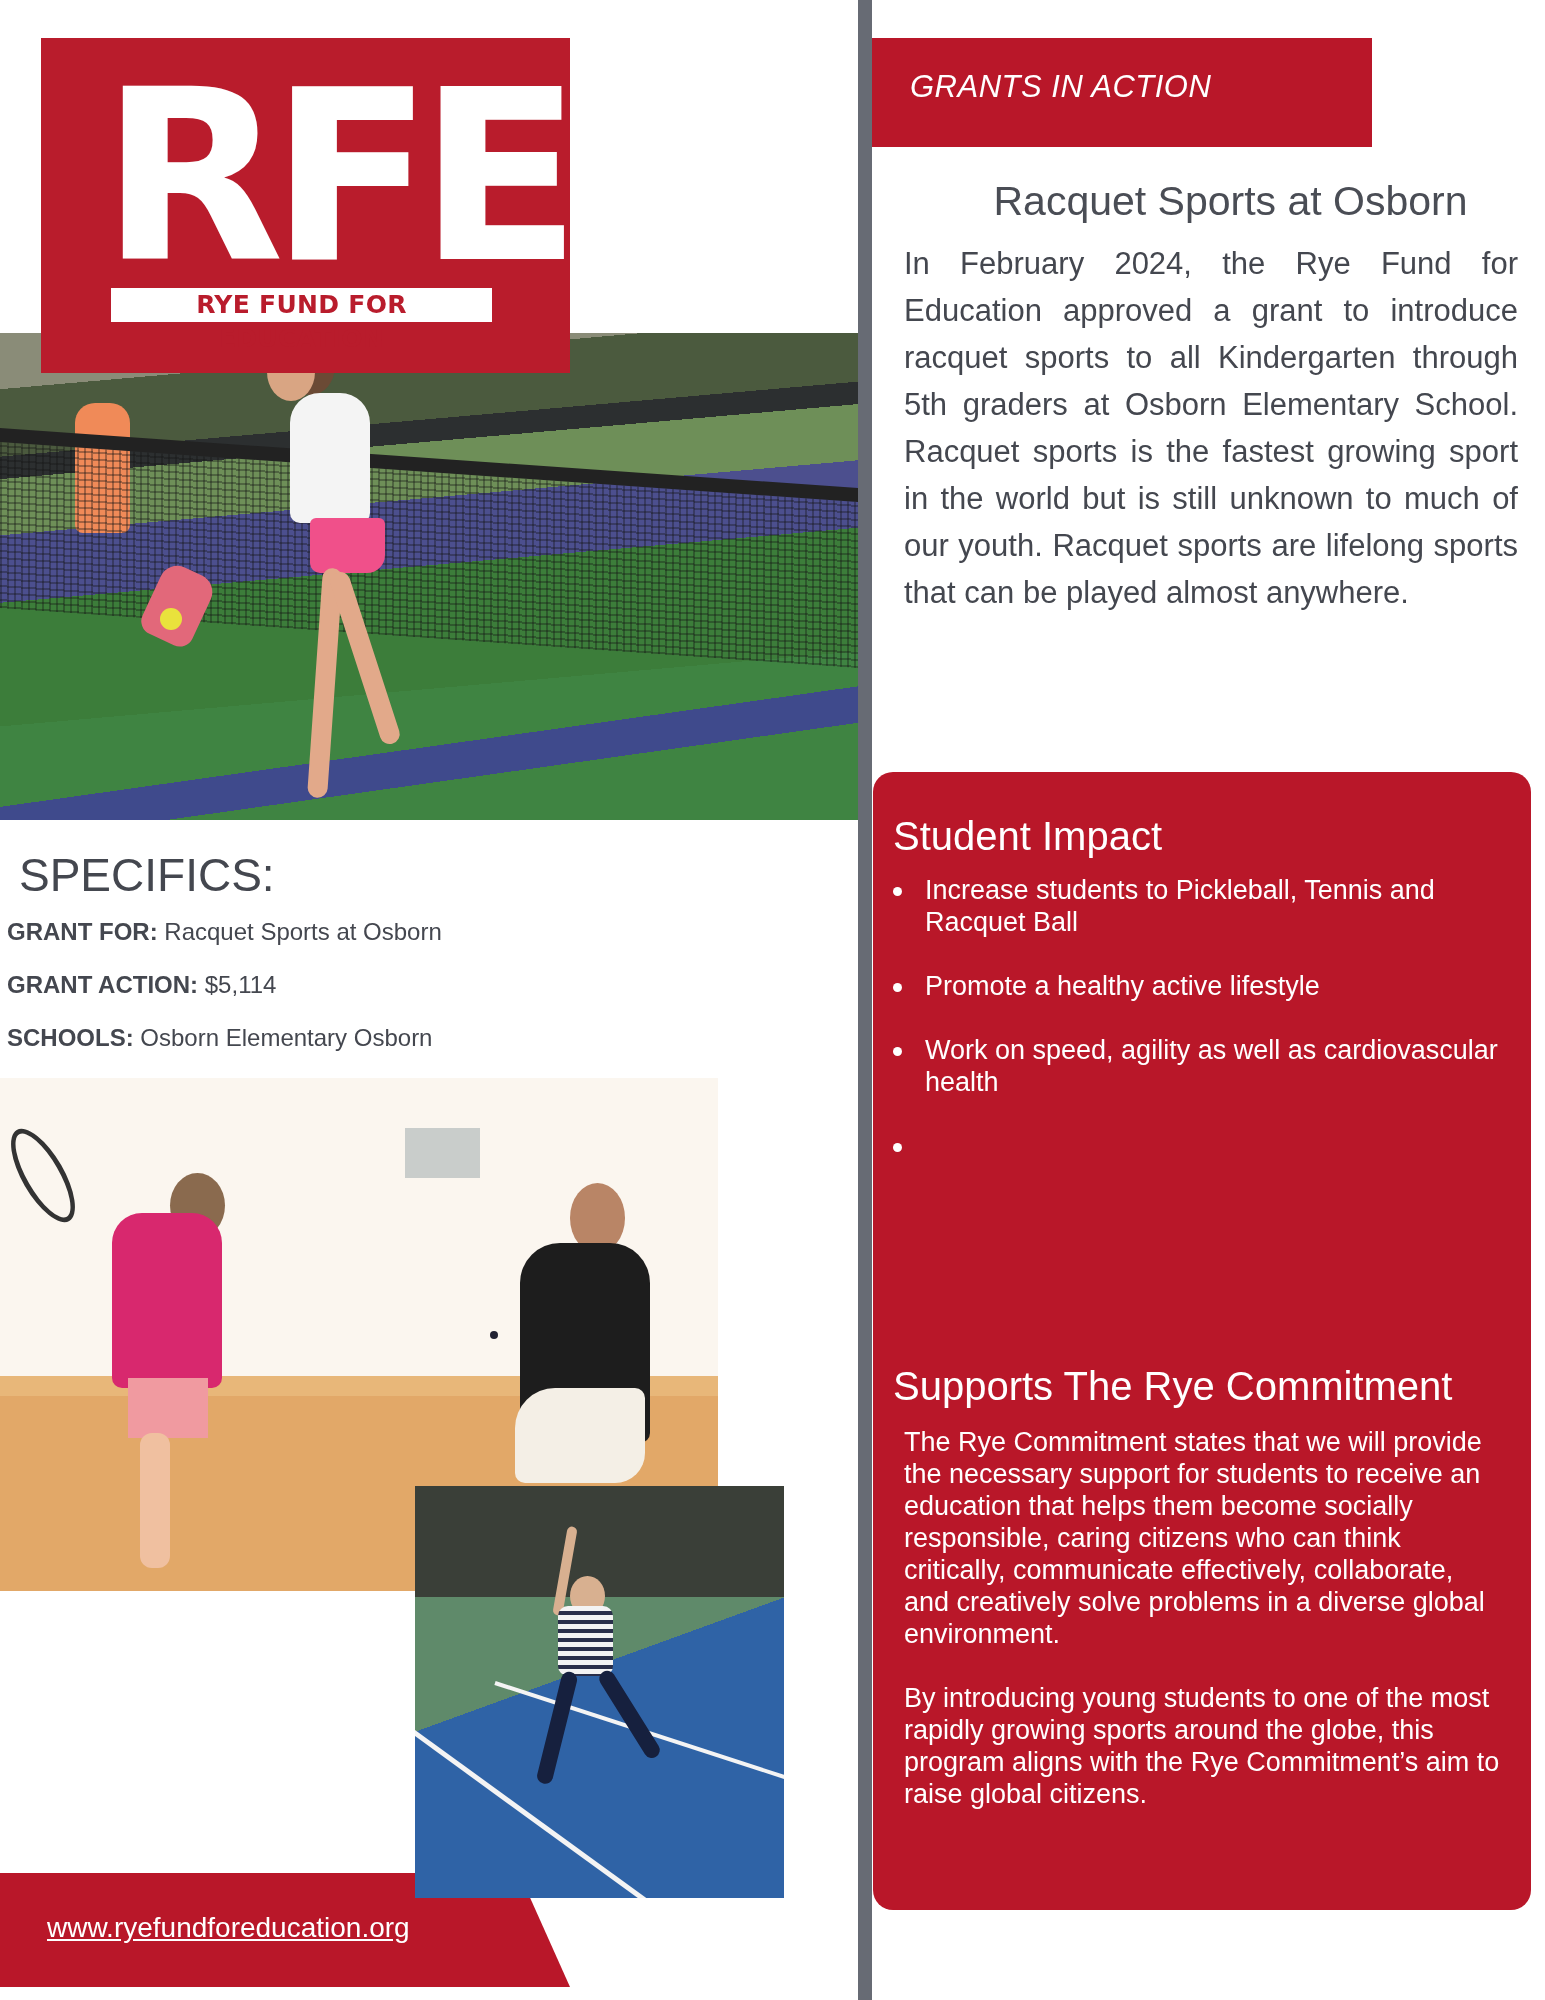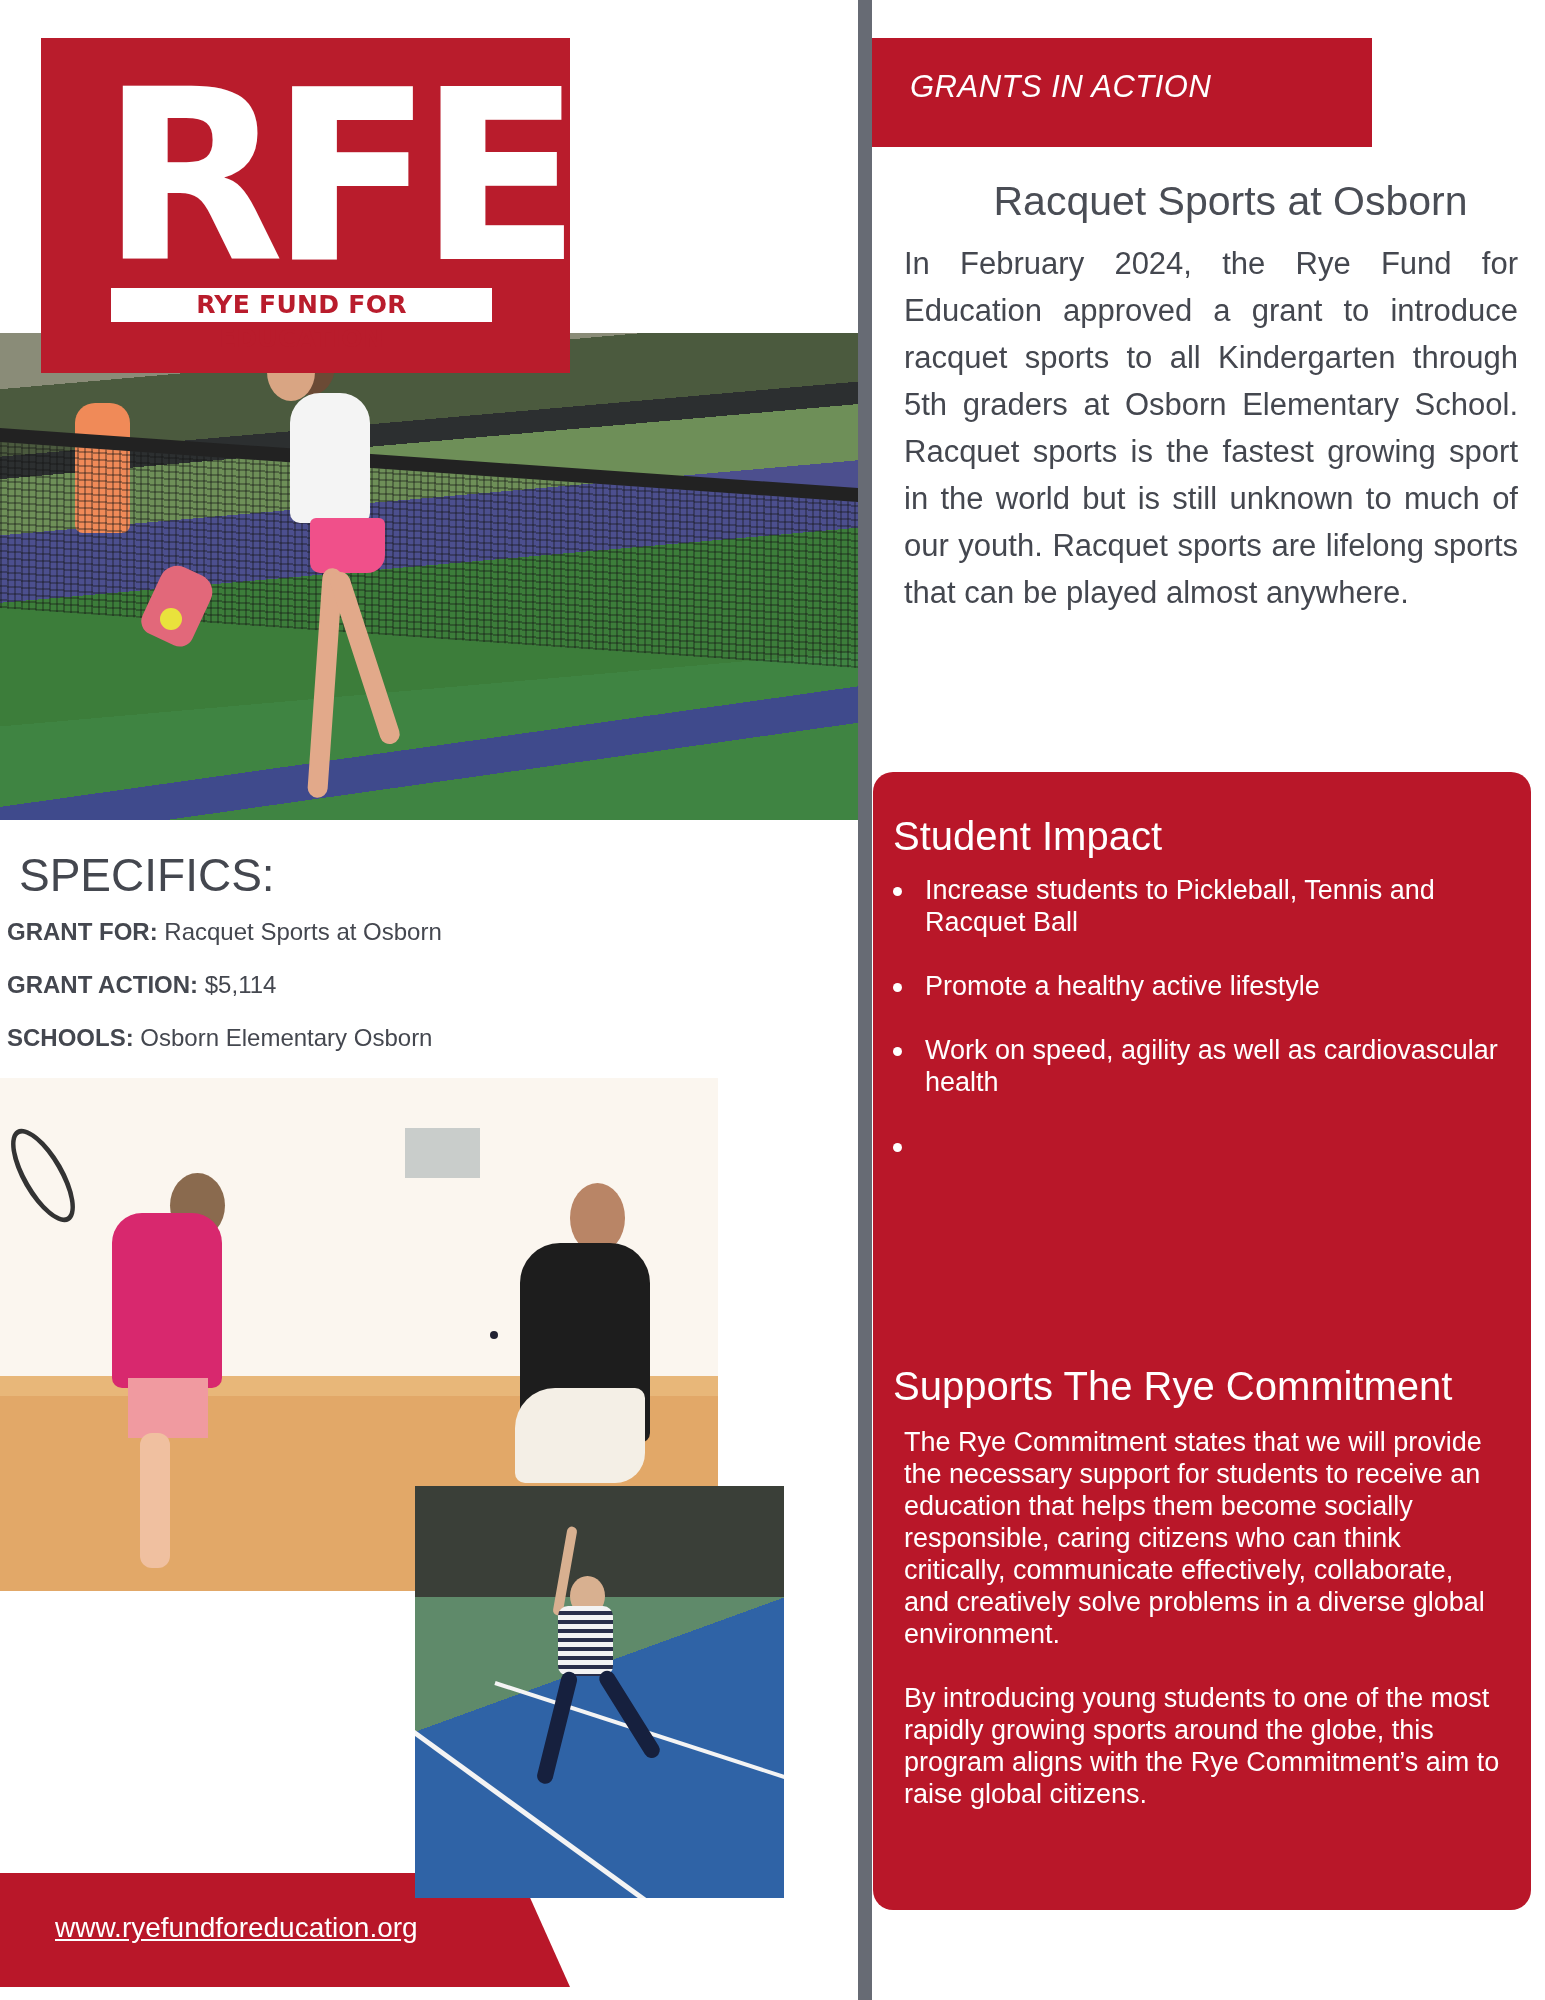--- a/index.html
+++ b/index.html
@@ -112,21 +112,21 @@
   .spec-row { position: absolute; left: 7px; font-size: 24px; color: #44474f; }
   .spec-row b { font-weight: bold; }
 
   
   #footer {
     left: 0; top: 1873px; width: 570px; height: 114px; background: #b91729;
     clip-path: polygon(0 0, 519px 0, 570px 114px, 0 114px);
     z-index: 1;
   }
   #footer a {
-    position: absolute; left: 55px; top: 39px; color: #fff; font-size: 28px; text-decoration: underline;
+    position: absolute; left: 47px; top: 39px; color: #fff; font-size: 28px; text-decoration: underline;
   }
   #photo-court { z-index: 2; }
 </style>
 </head>
 <body>
 
 <div class="photo" id="photo-pickleball" title="Girl hitting pickleball on outdoor court">
   <div class="bgplayer"></div>
   <div class="net"></div>
   <div class="player">

